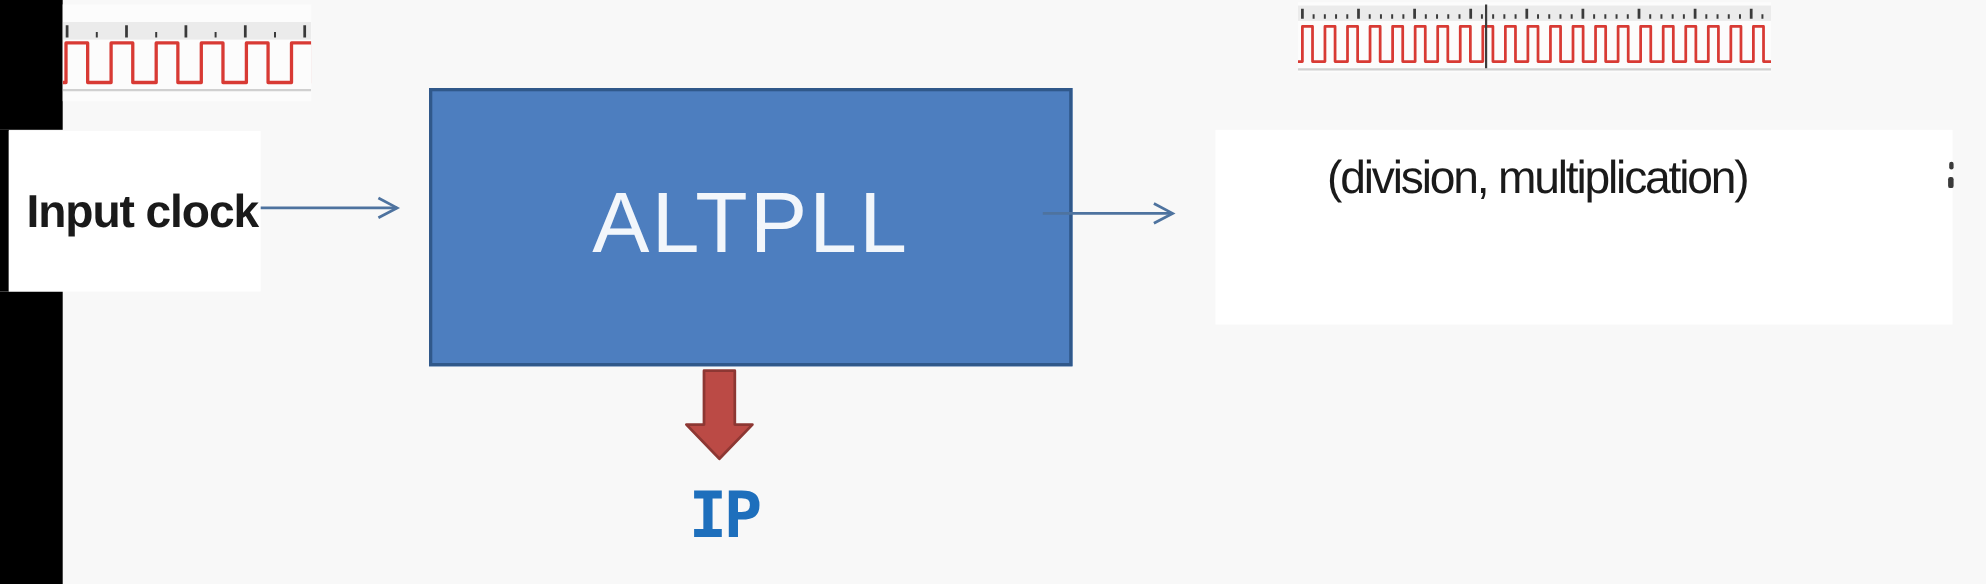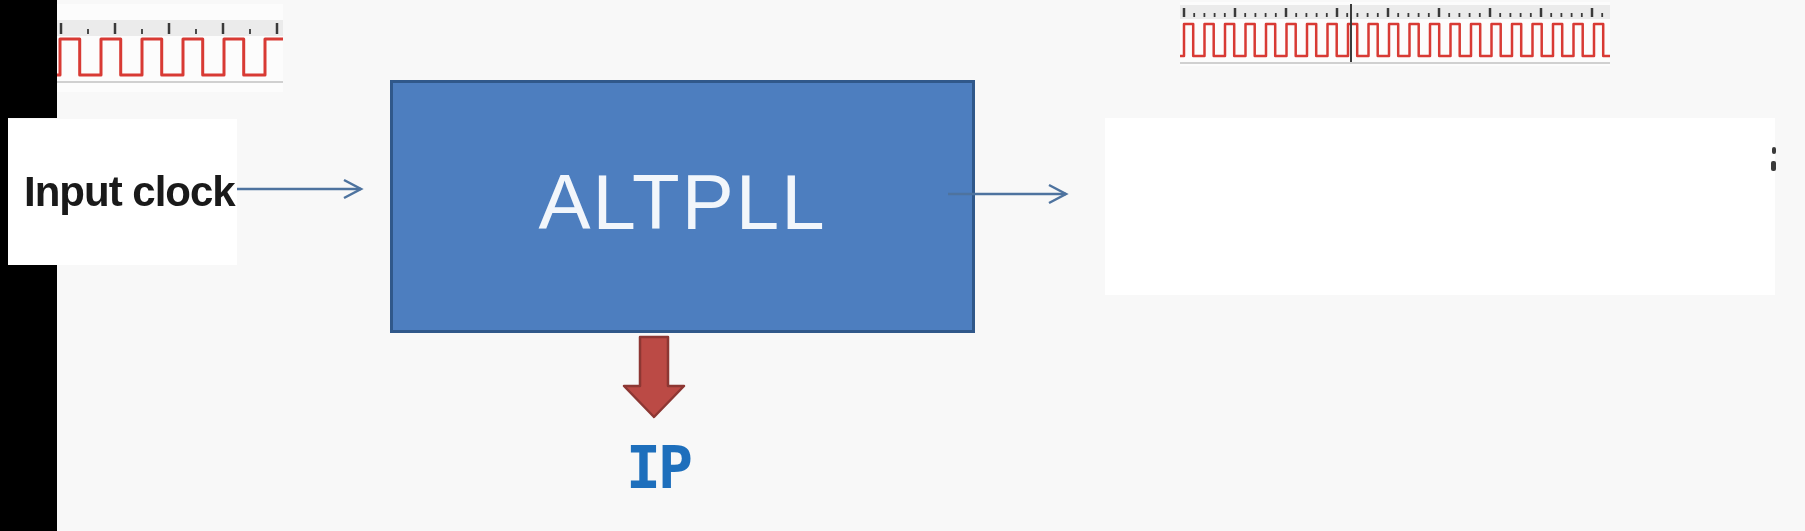--- a/index.html
+++ b/index.html
@@ -144,20 +144,21 @@
 
 <svg class="layer" id="arrow-layer" width="1805" height="531">
     <line x1="237" y1="189" x2="361" y2="189" stroke="#4e739f" stroke-width="2.5"></line>
     <polyline points="344,180 361,189 344,198" fill="none" stroke="#4e739f" stroke-width="2.5" stroke-linejoin="miter"></polyline>
     <line x1="948" y1="194" x2="1066" y2="194" stroke="#4e739f" stroke-width="2.5"></line>
     <polyline points="1049,185 1066,194 1049,203" fill="none" stroke="#4e739f" stroke-width="2.5" stroke-linejoin="miter"></polyline>
   </svg>
 
 <div class="abs desc-box" style="left:1105px;top:118px;width:670px;height:177px;">
   <div class="desc-text">
+    <div>(division, multiplication)</div>
   </div>
 </div>
 
 <div class="abs frag" style="left:1772px;top:147px;width:4px;height:7px;"></div>
 <div class="abs frag" style="left:1771px;top:161px;width:5px;height:10px;"></div>
 
 <svg class="layer" width="1805" height="531">
   <path id="down-arrow-shape" d="M640 337 L668 337 L668 386 L684 386 L654 417 L624 386 L640 386 Z" stroke-width="2.5" stroke-linejoin="round" fill="#bb4a45" stroke="#8d3733"></path>
 </svg>
 

